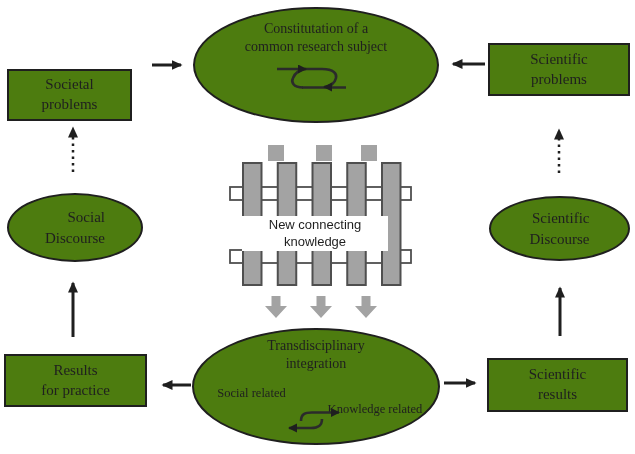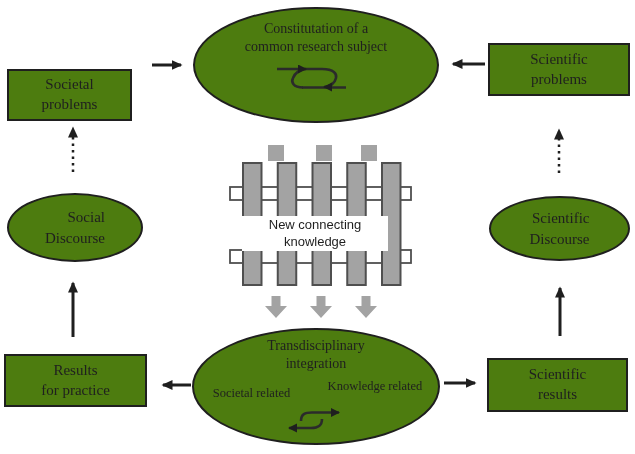--- a/index.html
+++ b/index.html
@@ -74,22 +74,22 @@
   <div class="shape ellipse" style="left:489px;top:196px;width:141px;height:65px;">
     <div class="ell-center">
         <div class="ell-label">Scientific
 Discourse</div>
       </div>
   </div>
 
   <div class="shape ellipse big" style="left:192px;top:328px;width:248px;height:117px;">
     <div class="ell-title" style="top:7px;text-align:center;">Transdisciplinary
 integration</div>
-    <div class="small-caption" style="left:0;top:56px;width:115px;">Societal related</div>
-    <div class="small-caption" style="left:119px;top:49px;width:124px;">Knowledge related</div>
+    <div class="small-caption" style="left:0;top:56px;width:115px;">Social related</div>
+    <div class="small-caption" style="left:119px;top:72px;width:124px;">Knowledge related</div>
   </div>
 
   <div class="weave-label">New connecting
 knowledge</div>
 
   <svg class="layer" width="635" height="454" viewBox="0 0 635 454">
     <defs>
       <marker id="ah" markerUnits="userSpaceOnUse" markerWidth="13" markerHeight="13" refX="9.5" refY="5" orient="auto">
         <path class="ah" d="M0,0 L11,5 L0,10 Z"></path>
       </marker>

